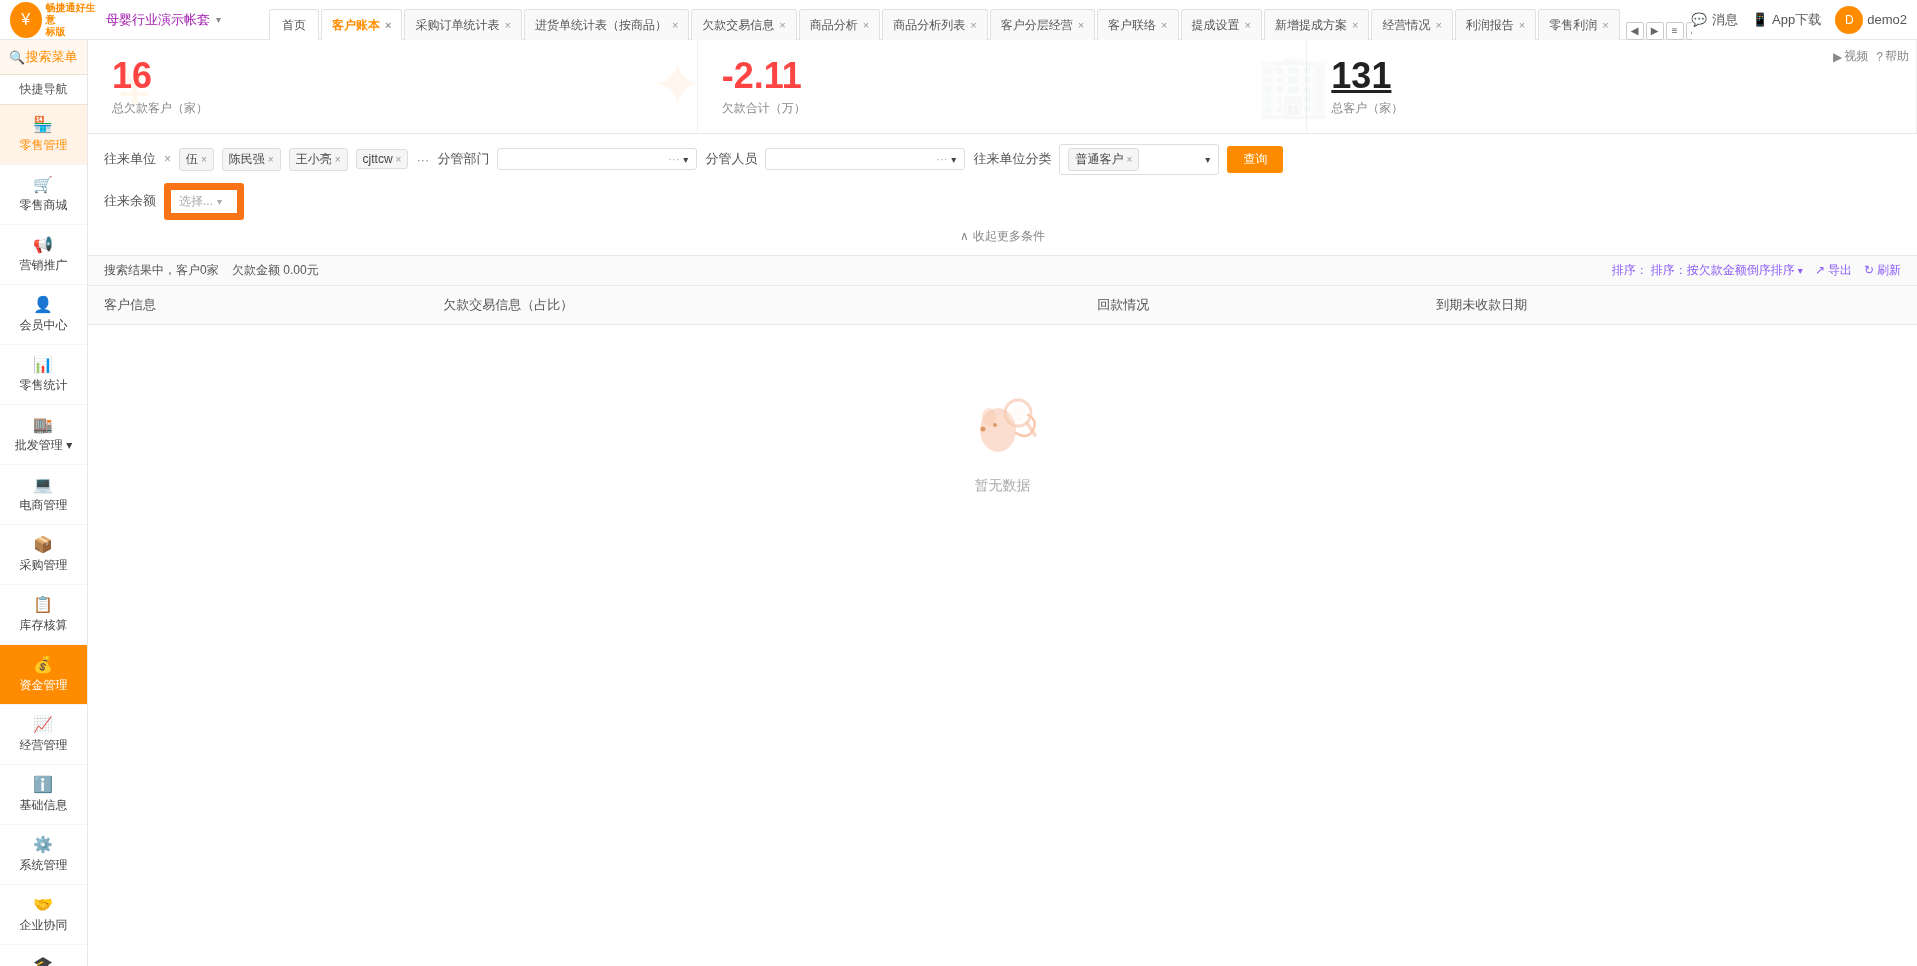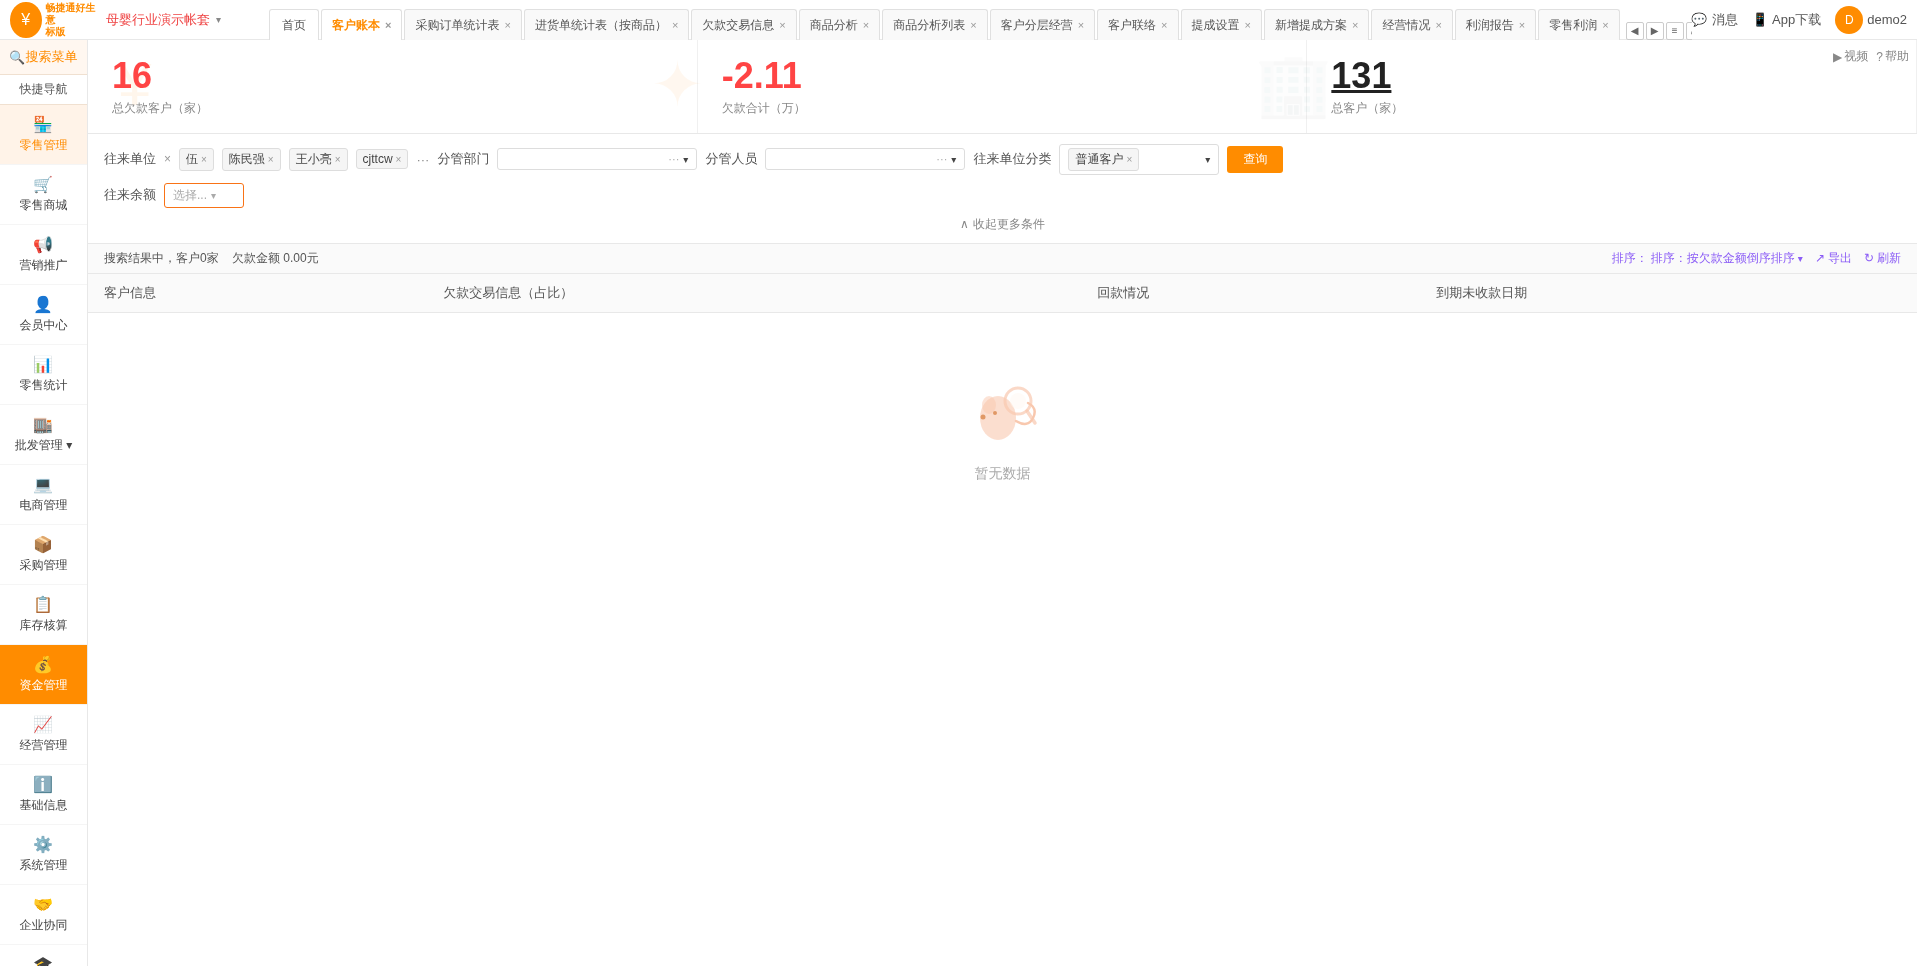--- a/index.html
+++ b/index.html
@@ -105,21 +105,21 @@
     }
     .filter-tag .tag-close { color: #999; cursor: pointer; font-size: 10px; }
     .filter-more { color: #888; cursor: pointer; font-size: 13px; }
     .filter-select {
       display: inline-flex; align-items: center; border: 1px solid #ddd; border-radius: 3px;
       padding: 3px 8px; background: #fff; font-size: 12px; color: #444; gap: 4px; cursor: pointer;
       min-width: 120px;
     }
     .filter-select-wide { min-width: 200px; }
     .filter-input {
-      display: inline-flex; align-items: center; border: 1px solid #f97316; border-radius: 3px;
+      display: inline-flex; align-items: center; border: 7px solid #f97316; border-radius: 3px;
       padding: 3px 8px; background: #fff; font-size: 12px; color: #aaa; gap: 4px; cursor: pointer;
       min-width: 80px;
     }
     .filter-classify {
       display: inline-flex; align-items: center; border: 1px solid #ddd; border-radius: 3px;
       padding: 3px 8px; background: #fff; font-size: 12px; color: #444; gap: 4px;
       min-width: 160px;
     }
     .btn-query {
       background: #ff8c00; color: #fff; border: none; border-radius: 3px;
@@ -166,21 +166,21 @@
 </head>
 <body>
 
 <div class="top-bar">
   <div class="logo-area">
     <div class="logo-icon">¥</div>
     <div class="logo-text" style="white-space:pre-line; font-size:10px;">畅捷通好生意
 标版</div>
   </div>
   <div style="display:flex;align-items:center;gap:6px;margin:0 8px;flex-shrink:0;">
-    <span style="font-size:13px;color:#ef4444;cursor:pointer;">母婴行业演示帐套</span>
+    <span style="font-size:13px;color:#a21caf;cursor:pointer;">母婴行业演示帐套</span>
     <span style="font-size:10px;color:#888;">▾</span>
   </div>
 
   <div class="top-nav-tabs">
     <div class="tab-home">首页</div>
     <div class="tab-item active">
       <span>客户账本</span>
       <span class="tab-close">×</span>
     </div>
     <div class="tab-item">

